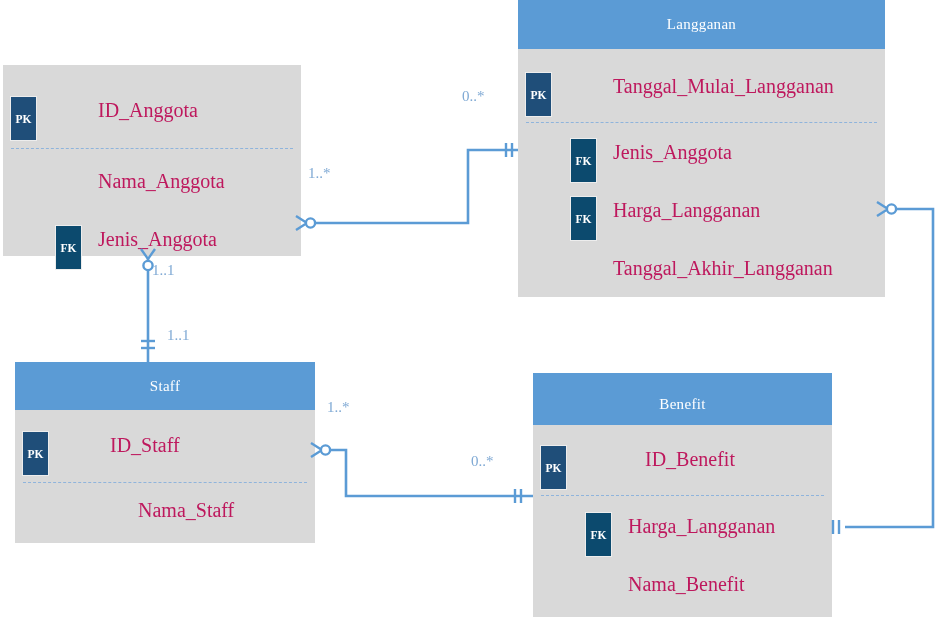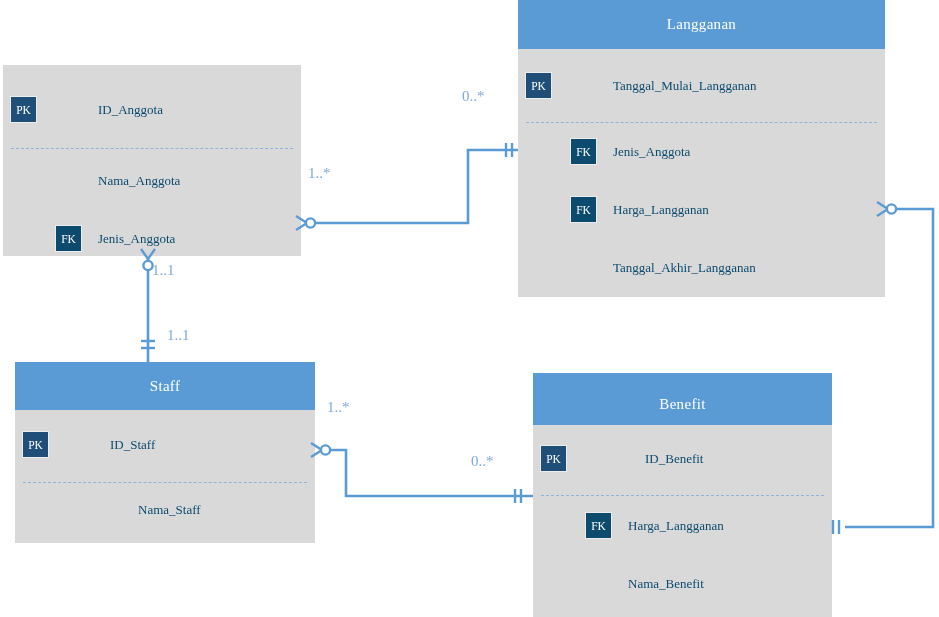--- a/index.html
+++ b/index.html
@@ -6,26 +6,26 @@
   body{width:939px;height:617px;position:relative;overflow:hidden;
        font-family:"Liberation Serif","DejaVu Serif",serif;}
   #canvas{position:absolute;left:0;top:0;width:939px;height:617px;}
   .entity{position:absolute;box-sizing:border-box;}
   .entity-header{position:absolute;left:0;top:0;width:100%;
        background:#5B9BD5;color:#ffffff;display:flex;align-items:center;
        justify-content:center;font-size:15px;letter-spacing:.3px;}
   .entity-body{position:absolute;left:0;width:100%;background:#D9D9D9;}
   .attr{position:absolute;left:0;width:100%;height:26px;
        display:flex;align-items:center;}
-  .badge{position:absolute;width:27px;height:27px;background:#1F4E79;
+  .badge{position:absolute;width:27px;height:45px;background:#1F4E79;
        color:#fff;font-size:11.5px;display:flex;align-items:center;
        justify-content:center;border:1.5px solid #EDEDED;
-       font-family:"Liberation Serif","DejaVu Serif",serif;box-sizing:border-box;}
+       font-family:"Liberation Serif","DejaVu Serif",serif;box-sizing:border-box;font-weight:bold;}
   .badge.fk{background:#0c4a6e;}
-  .attr-label{position:absolute;color:#0c4a6e;font-size:13px;white-space:nowrap;}
+  .attr-label{position:absolute;color:#be185d;font-size:20px;white-space:nowrap;}
   .divider{position:absolute;height:0;border-top:1px dashed #8FB4DC;}
   svg.wires{position:absolute;left:0;top:0;width:939px;height:617px;
        pointer-events:none;overflow:visible;}
   .card-label{position:absolute;color:#7FA9D4;font-size:15px;white-space:nowrap;}
 </style>
 </head>
 <body>
 
 <div id="canvas">
 

